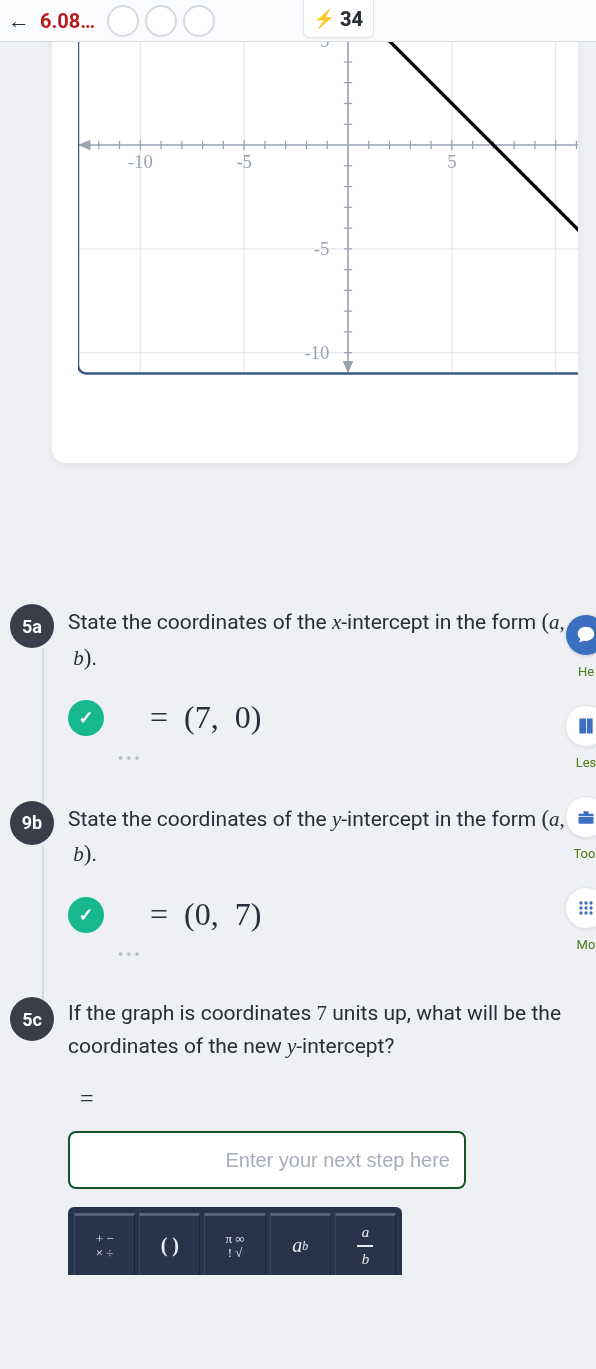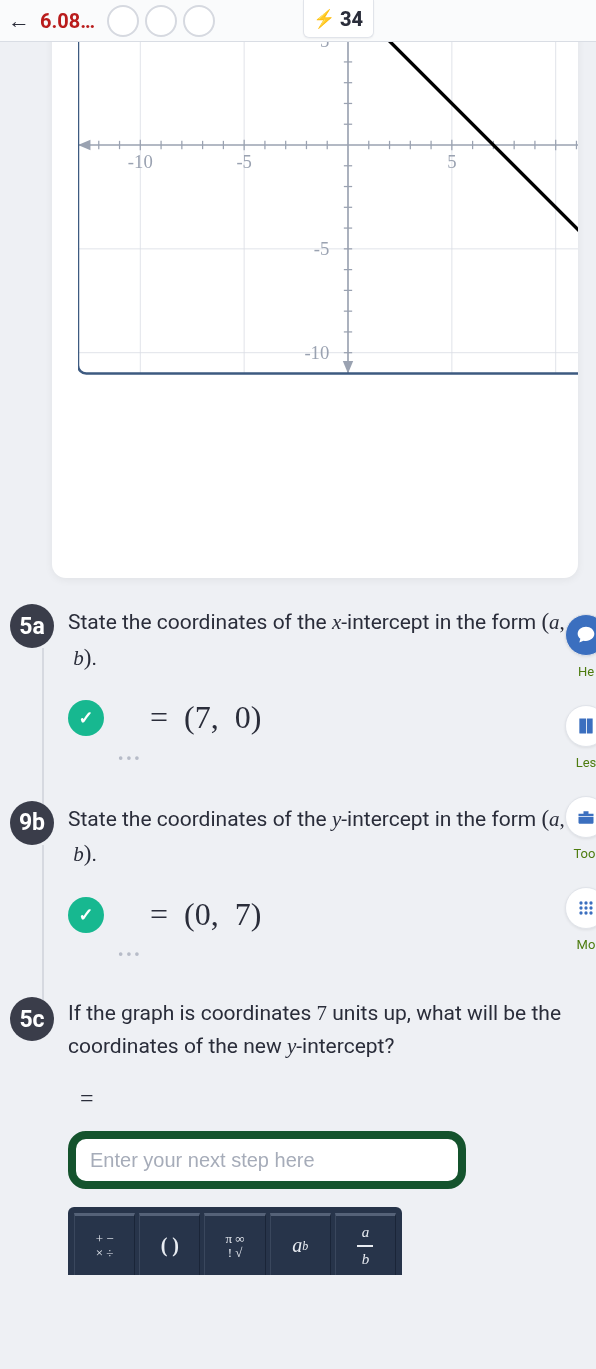--- a/index.html
+++ b/index.html
@@ -76,21 +76,21 @@
     border-radius: 4px;
     padding: 1px 6px;
   }
 
   
   .graph-card {
     position: absolute;
     top: 0;
     left: 52px;
     right: 18px;
-    height: 578px;
+    height: 463px;
     background: #fff;
     border-radius: 14px;
     box-shadow: 0 2px 8px rgba(0,0,0,0.06);
     overflow: hidden;
   }
   .graph-svg {
     position: absolute;
     left: 26px;
     top: -250px;
     width: 540px;
@@ -109,21 +109,21 @@
     align-items: flex-start;
     margin-bottom: 30px;
     position: relative;
   }
   .qnum {
     width: 44px; height: 44px;
     border-radius: 50%;
     background: #3a3d4a;
     color: #fff;
     font-weight: 700;
-    font-size: 23px;
+    font-size: 18px;
     display: flex;
     align-items: center;
     justify-content: center;
     flex: 0 0 44px;
     margin-right: 14px;
     z-index: 2;
     position: relative;
   }
   .qline {
     position: absolute;
@@ -186,26 +186,27 @@
     font-family: "Times New Roman", serif;
     font-size: 24px;
     margin-top: 18px;
     margin-left: 12px;
   }
 
   .answer-input {
     margin-top: 14px;
     width: 398px;
     height: 58px;
-    border: 8px solid #14532d;
-    border-radius: 18px;
+    border: 2px solid #14532d;
+    border-radius: 8px;
     background: #fff;
     padding: 0 14px;
     font-size: 20px;
     color: #2a2d3a;
+    text-align: right;
   }
   .answer-input::placeholder { color: #a6acb9; }
 
   
   .math-toolbar {
     margin-top: 18px;
     width: 334px;
     height: 68px;
     background: #27344a;
     border-radius: 6px 6px 0 0;

